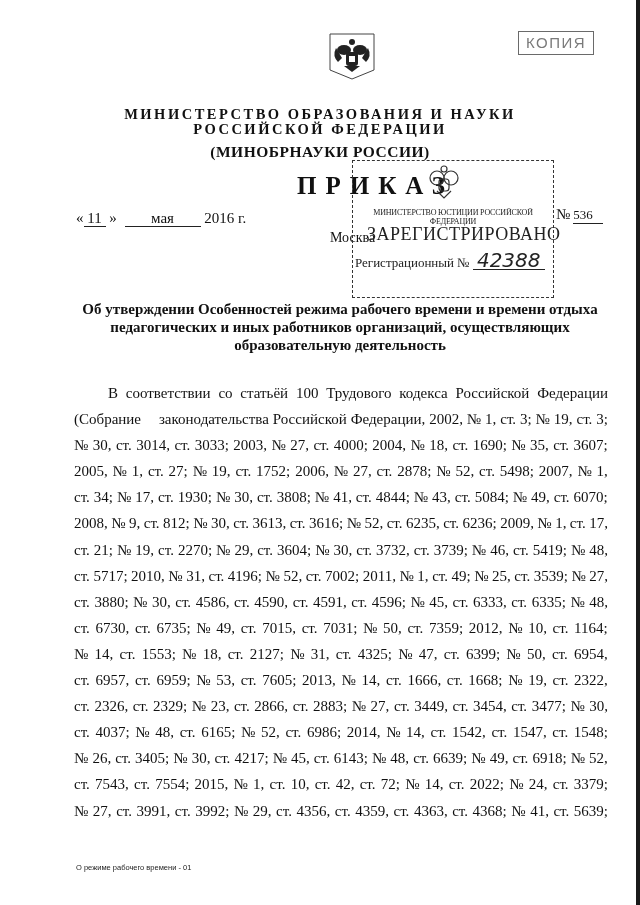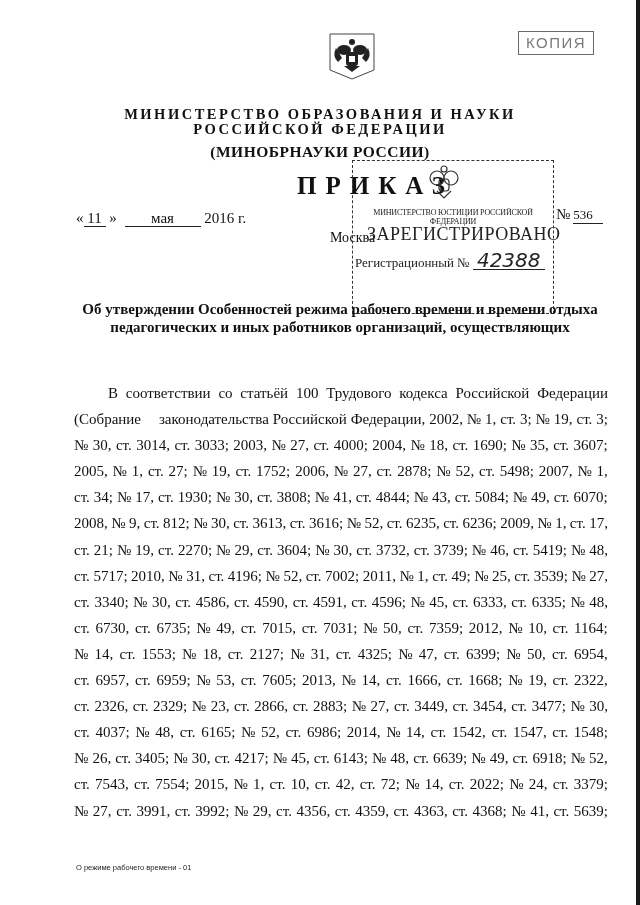--- a/index.html
+++ b/index.html
@@ -26,21 +26,21 @@
   .date-line { position: absolute; left: 76px; top: 210px; font-size: 15px; }
   .date-line .u { display: inline-block; border-bottom: 1px solid #222; text-align: center; line-height: 15px; }
   .date-day { width: 22px; }
   .date-month { width: 76px; margin-left: 4px; }
 
   .order-number { position: absolute; left: 556px; top: 206px; font-size: 15px; }
   .order-number .num { display: inline-block; border-bottom: 1px solid #222; width: 30px; margin-left: 3px; font-size: 13px; }
 
   .city { position: absolute; left: 330px; top: 230px; font-size: 14px; }
 
-  .stamp { position: absolute; left: 352px; top: 160px; width: 202px; height: 154px;
+  .stamp { position: absolute; left: 352px; top: 160px; width: 202px; height: 138px;
     border: 1.5px dashed #333; background: transparent; }
   .stamp-emblem { position: absolute; left: 72px; top: 2px; width: 38px; height: 38px; }
   .stamp-ministry { position: absolute; left: 0; top: 47px; width: 200px; text-align: center;
     font-size: 8px; letter-spacing: -0.2px; font-family: "Liberation Serif", serif; color: #222; }
   .stamp-registered { position: absolute; left: 14px; top: 63px; font-size: 18px; letter-spacing: 0.5px; color: #222; }
   .stamp-regnum { position: absolute; left: 2px; top: 90px; font-size: 13px; color: #222; white-space: nowrap; }
   .stamp-regnum .hw { font-family: "DejaVu Sans", sans-serif; font-style: italic; font-size: 20px;
     border-bottom: 1px solid #222; display: inline-block; padding: 0 4px; line-height: 18px; }
   .stamp-date { position: absolute; left: 16px; top: 110px; font-size: 13px; color: #222; white-space: nowrap; }
   .stamp-date .hw { font-family: "DejaVu Sans", sans-serif; font-style: italic; font-size: 18px;
@@ -110,20 +110,21 @@
   <div class="stamp-registered">ЗАРЕГИСТРИРОВАНО</div>
   <div class="stamp-regnum">
     <span>Регистрационный №</span>
     <span class="hw">42388</span>
   </div>
 </div>
 
 <div class="title-block">
   <div>Об утверждении Особенностей режима рабочего времени и времени отдыха</div>
   <div>педагогических и иных работников организаций, осуществляющих</div>
+  <div>образовательную деятельность</div>
 </div>
 
 <div class="body-text">
   <div class="body-line first">
       <span>
         <i style="font-style: normal;">В</i>
         <i style="font-style: normal;">соответствии</i>
         <i style="font-style: normal;">со</i>
         <i style="font-style: normal;">статьёй</i>
         <i style="font-style: normal;">100</i>
@@ -299,21 +300,21 @@
         <i style="font-style: normal;">25,</i>
         <i style="font-style: normal;">ст.</i>
         <i style="font-style: normal;">3539;</i>
         <i style="font-style: normal;">№</i>
         <i style="font-style: normal;">27,</i>
       </span>
     </div>
   <div class="body-line">
       <span>
         <i style="font-style: normal;">ст.</i>
-        <i style="font-style: normal;">3340;</i>
+        <i style="font-style: normal;">3880;</i>
         <i style="font-style: normal;">№</i>
         <i style="font-style: normal;">30,</i>
         <i style="font-style: normal;">ст.</i>
         <i style="font-style: normal;">4586,</i>
         <i style="font-style: normal;">ст.</i>
         <i style="font-style: normal;">4590,</i>
         <i style="font-style: normal;">ст.</i>
         <i style="font-style: normal;">4591,</i>
         <i style="font-style: normal;">ст.</i>
         <i style="font-style: normal;">4596;</i>

